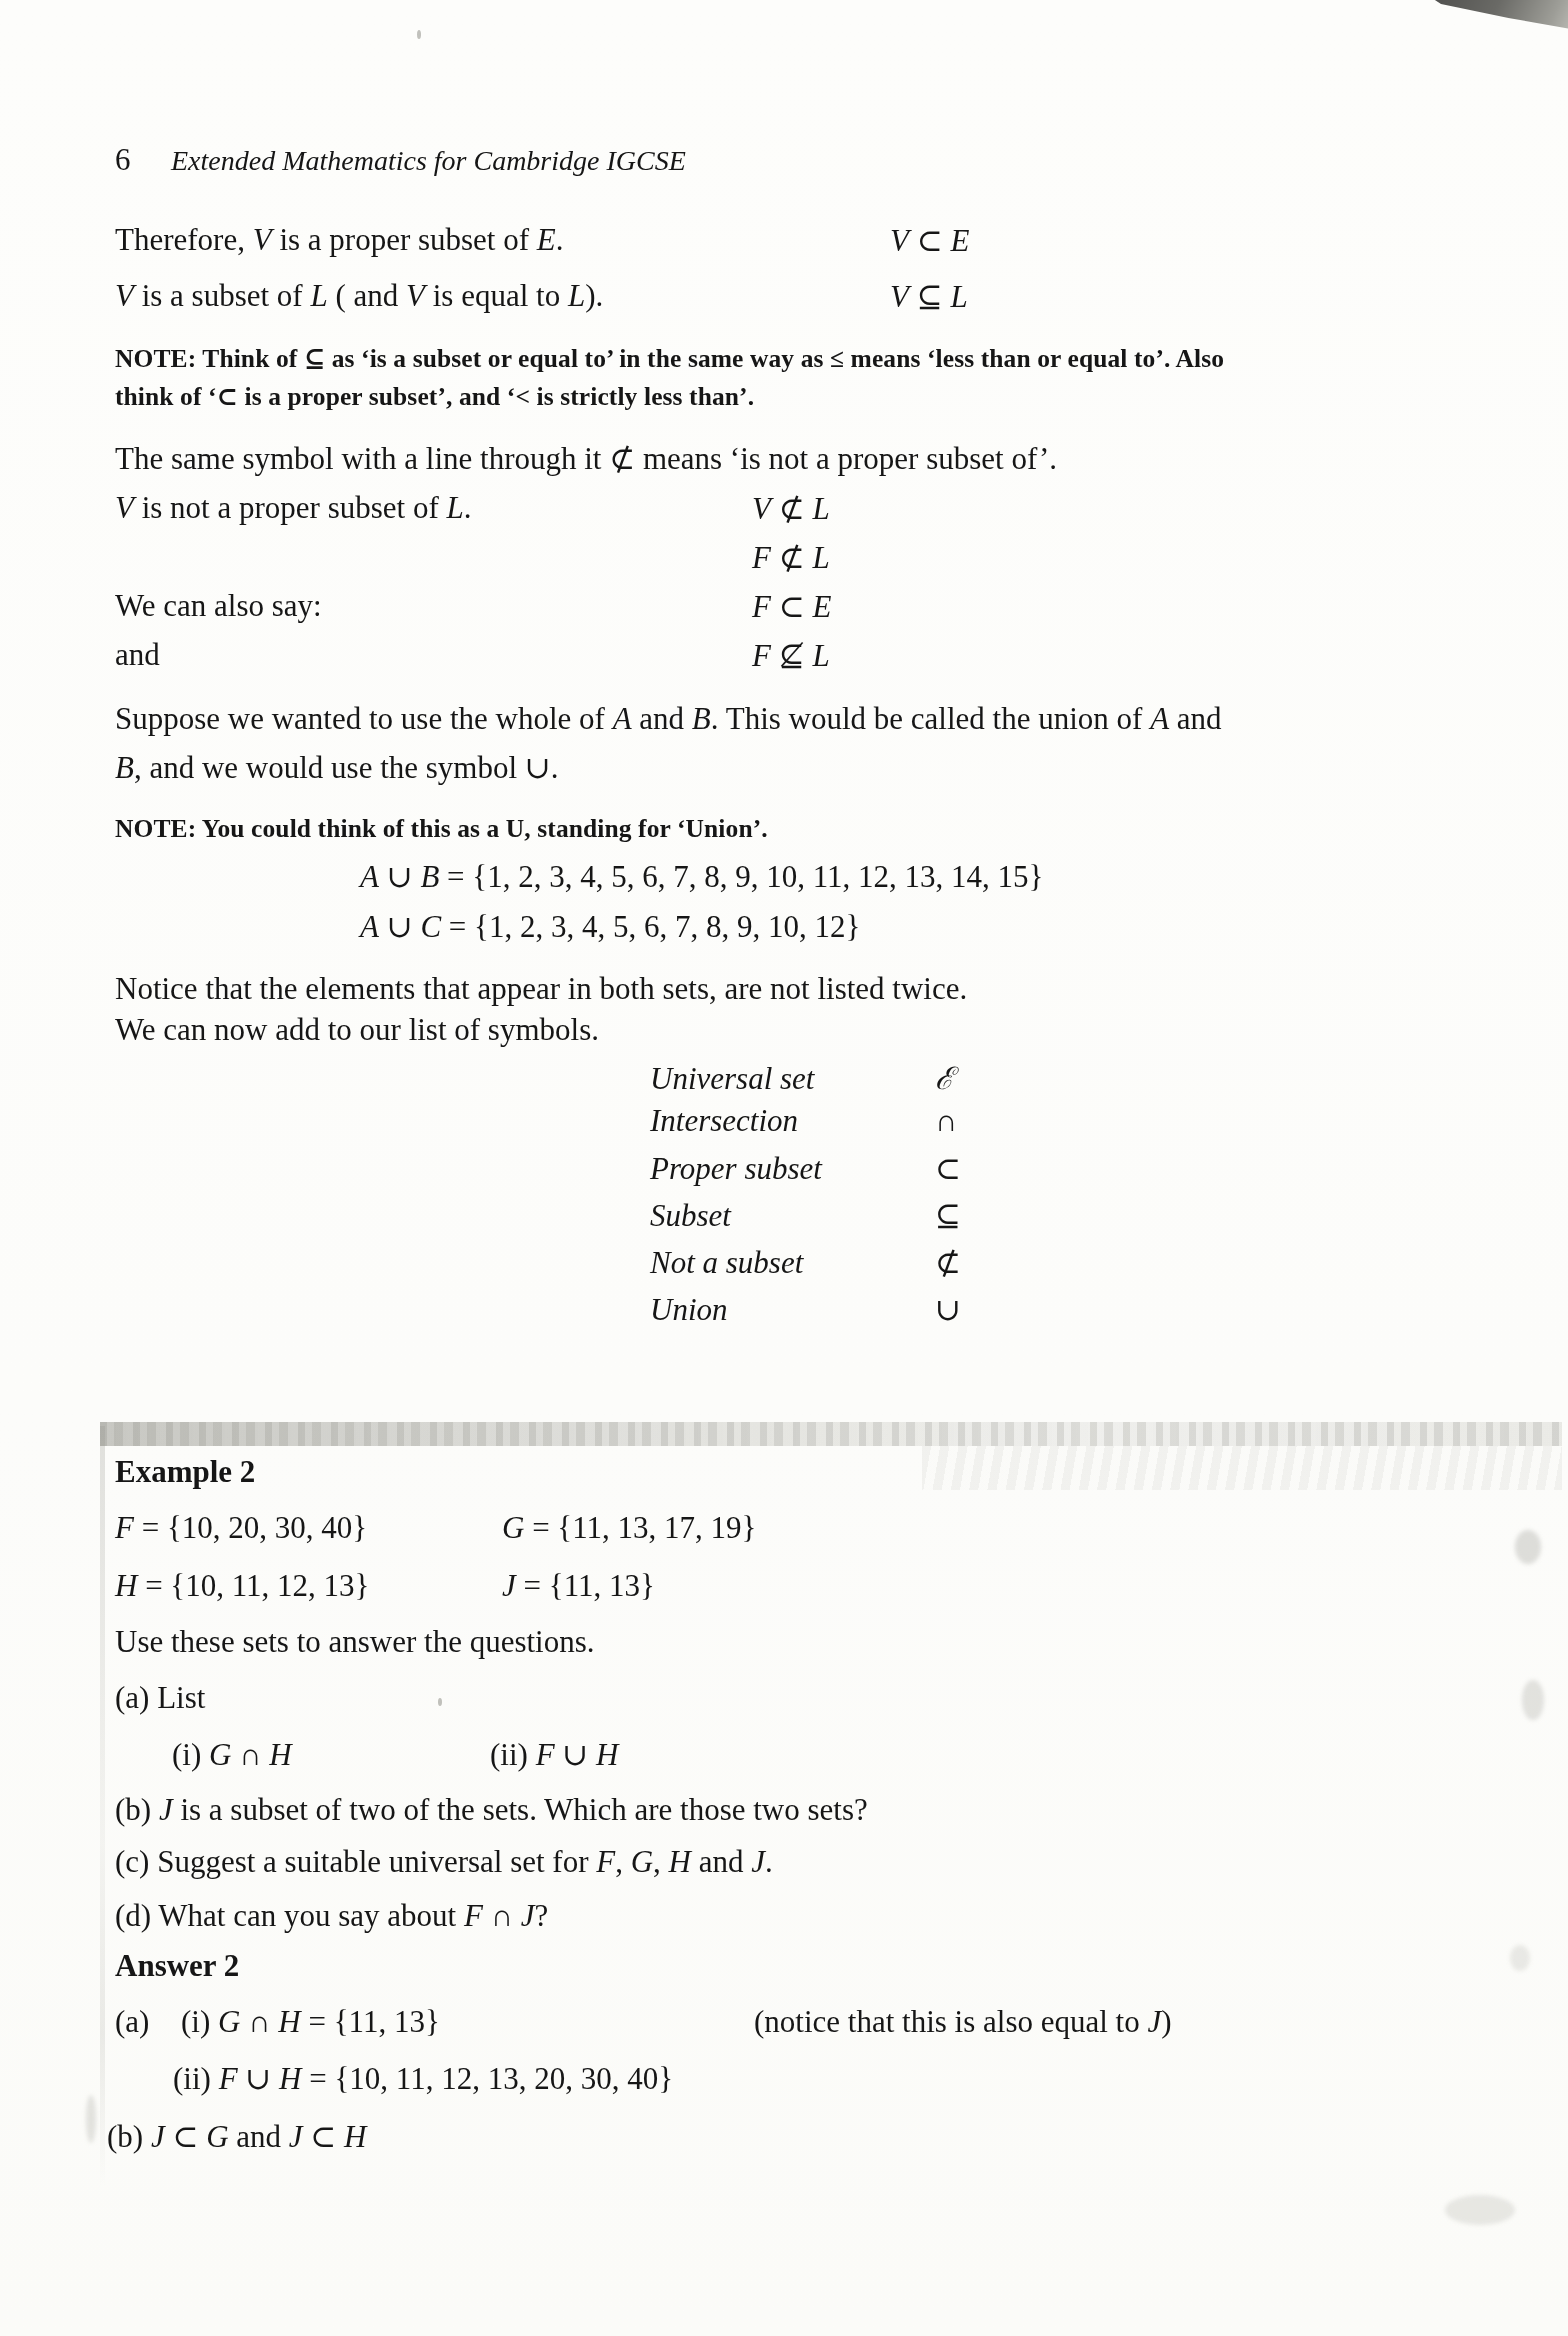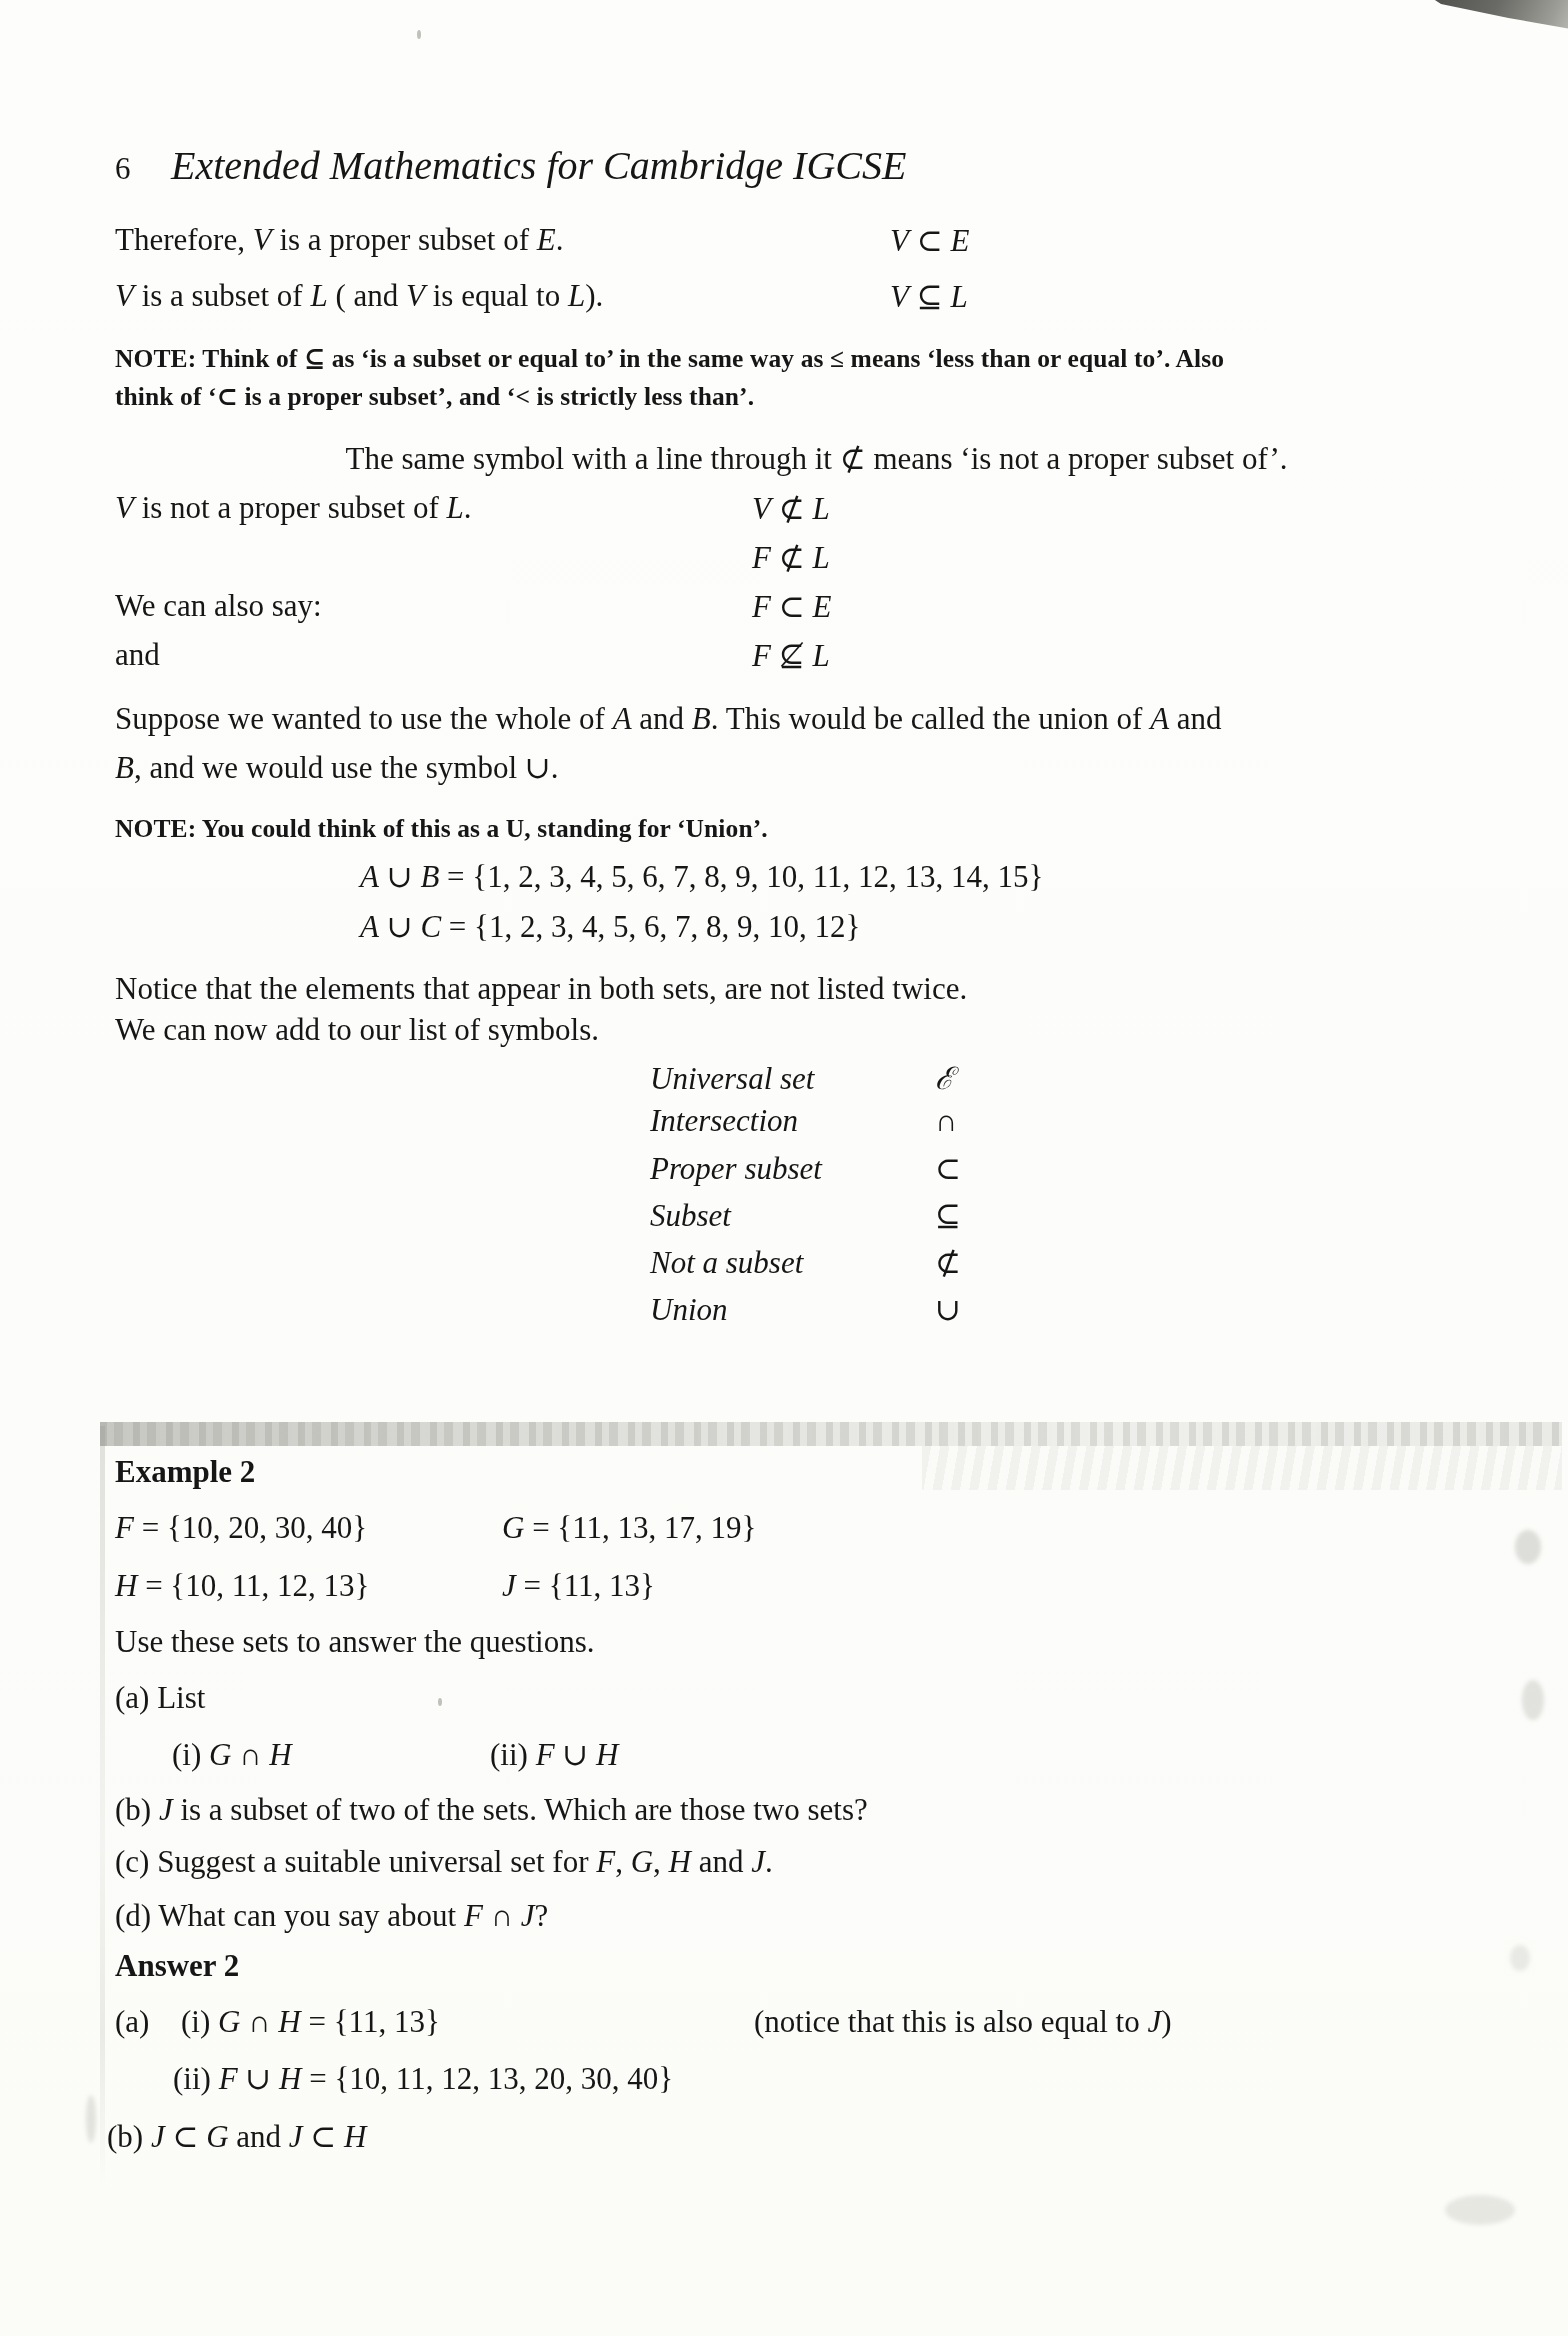--- a/index.html
+++ b/index.html
@@ -10,30 +10,30 @@
     font-family:"Liberation Serif","DejaVu Serif",serif;
     color:#161616;font-size:31px;
   }
   .sec{position:absolute;left:115px;right:50px;}
   .row{position:relative;white-space:nowrap;}
   .it{font-style:italic;}
   .bold{font-weight:bold;}
   
   #header{top:142px;font-size:31px;}
   #header .pgnum{display:inline-block;width:56px;}
-  #header .title{font-style:italic;font-size:40px;}
+  #header .title{font-style:italic;font-size:28px;}
   
   #intro .row{height:56px;}
   #intro .sym{position:absolute;left:775px;top:0;}
   
   .note{font-size:25.5px;font-weight:bold;line-height:38px;letter-spacing:.1px;}
   #note1{top:340px;}
   #note2{top:810px;}
   
-  #para1{top:440px;text-align:center;}
+  #para1{top:440px;}
   #also{top:490px;}
   #also .row{height:49px;}
   #also .sym{position:absolute;left:637px;top:0;}
   #para2{top:694px;line-height:49px;}
   #unions{top:858px;}
   #unions .row{height:50px;margin-left:245px;}
   #para3{top:968px;line-height:41px;}
   
   #symbols{top:1056px;left:650px;}
   #symbols .row{height:47px;font-style:italic;}

